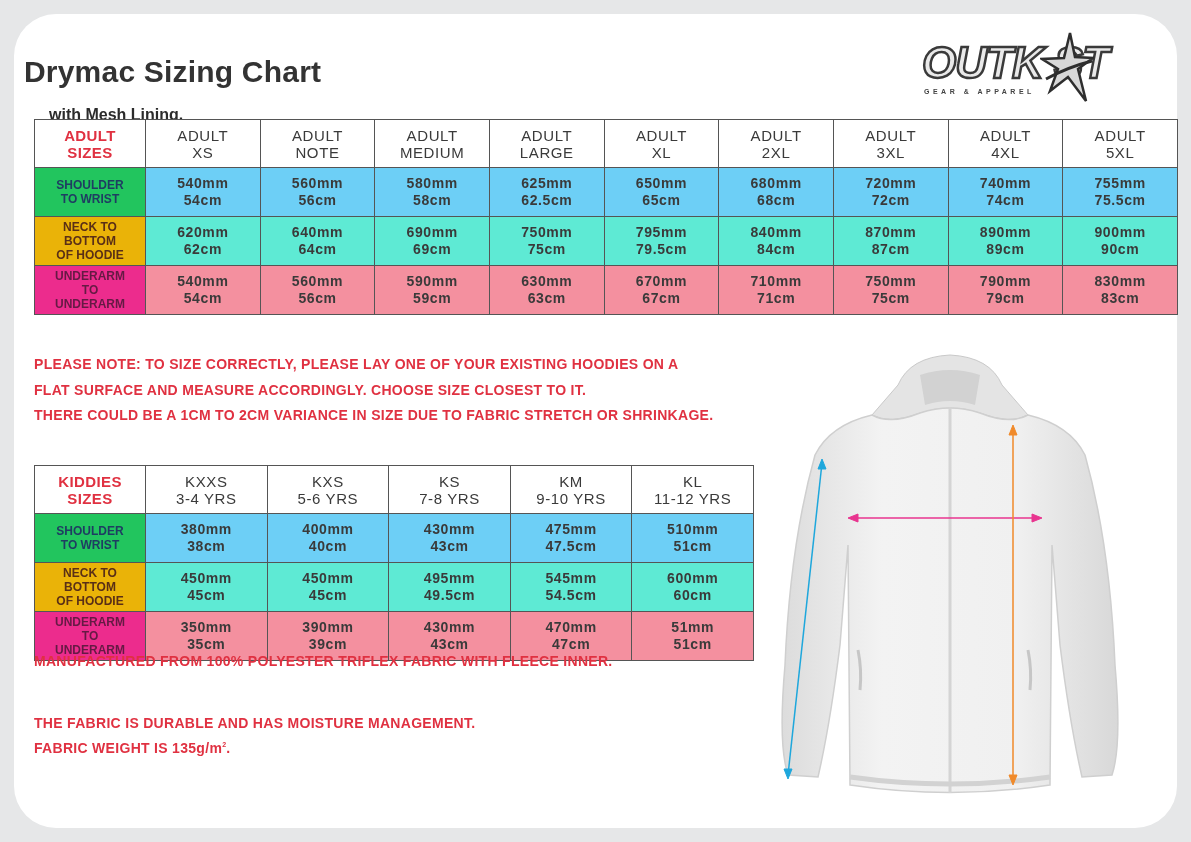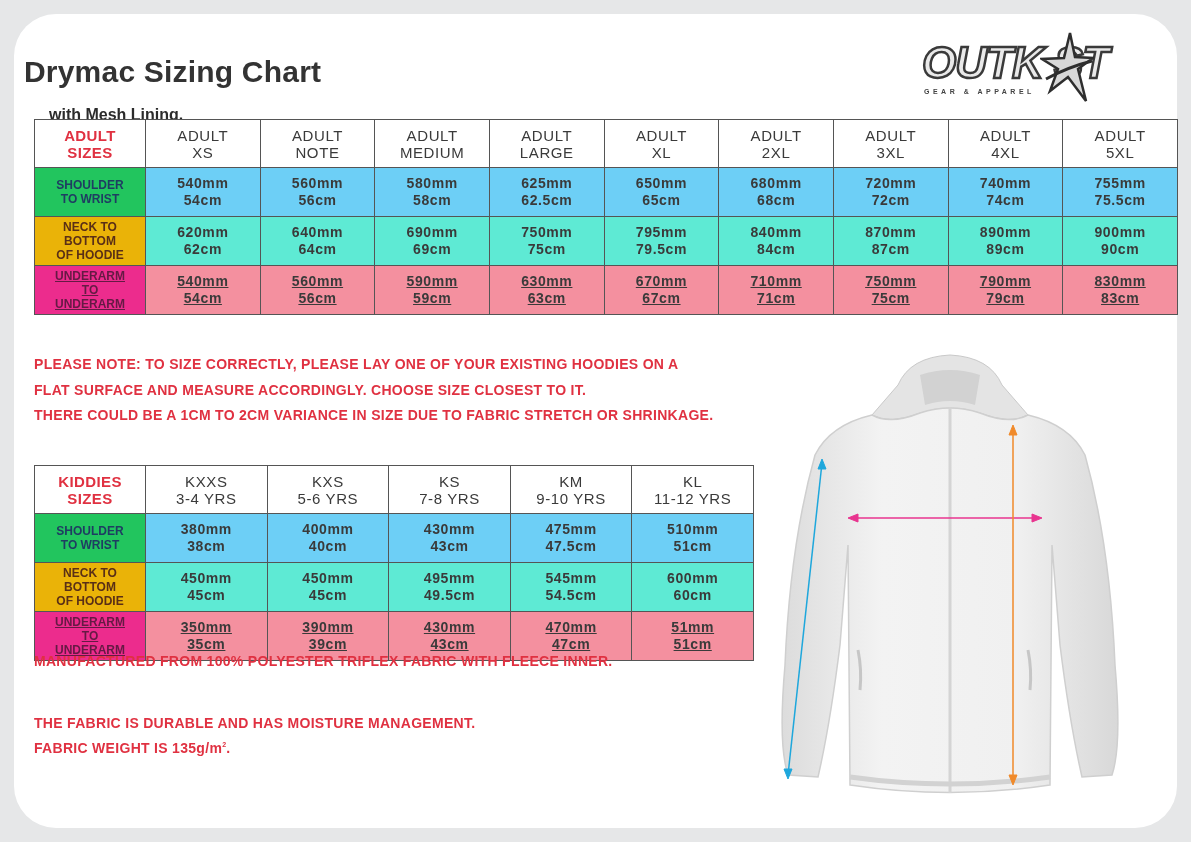--- a/index.html
+++ b/index.html
@@ -70,21 +70,21 @@
     .hdr td { height: 47px; background: #ffffff; font-size: 15px; font-weight: normal; color: #2b2b2b; letter-spacing: 0.6px; }
     .hdr td.corner { color: #e03141; font-weight: bold; letter-spacing: 0.4px; }
     .hdr td span { display: block; }
     .row td { height: 48px; font-size: 14px; letter-spacing: 0.6px; }
     .row td span { display: block; }
     .row td.lbl { font-size: 12px; line-height: 14px; letter-spacing: 0; }
     .row.r-blue td { background: #6dcff6; }
     .row.r-blue td.lbl { background: #22c55e; color: #1f3d62; }
     .row.r-orange td { background: #5eead4; }
     .row.r-orange td.lbl { background: #eab308; color: #5a2f16; }
-    .row.r-pink td { background: #f4909f; text-decoration: underline; }
+    .row.r-pink td { background: #f4909f; }
     .row.r-pink td.lbl { background: #ec2c8d; color: #651a44; }
 
     .note {
       position: absolute; left: 34px;
       font-size: 14px; font-weight: bold; color: #e03141;
       margin: 0; letter-spacing: 0.3px;
       white-space: nowrap;
     }
     sup { font-size: 7px; }
 

